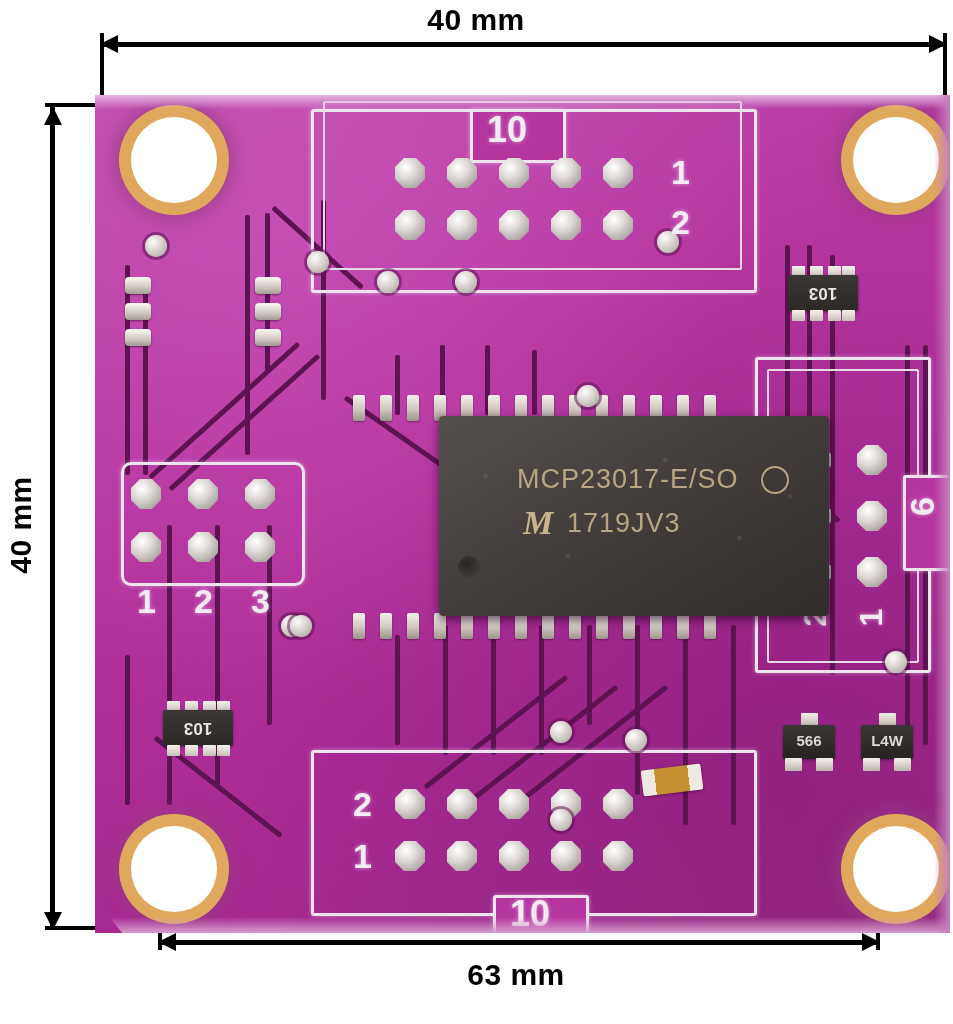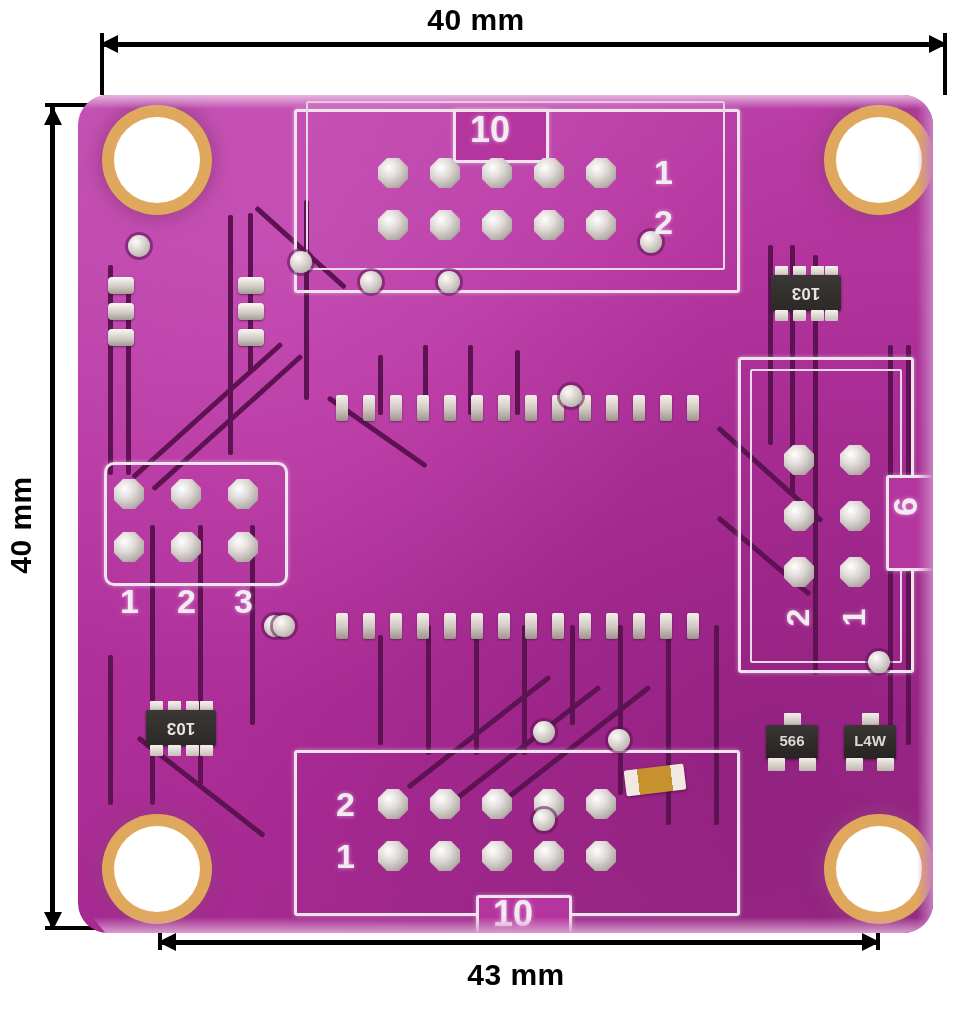--- a/index.html
+++ b/index.html
@@ -36,26 +36,26 @@
   .arrow-u{border-left:9px solid transparent;border-right:9px solid transparent;border-bottom:18px solid #000;}
   .arrow-d{border-left:9px solid transparent;border-right:9px solid transparent;border-top:18px solid #000;}
   #arrow-top-left{left:100px;top:35px;}
   #arrow-top-right{left:929px;top:35px;}
   #arrow-left-top{left:44px;top:107px;}
   #arrow-left-bottom{left:44px;top:912px;}
   #arrow-bot-left{left:158px;top:933px;}
   #arrow-bot-right{left:862px;top:933px;}
 
   
-  #pcb{position:absolute;left:78px;top:95px;width:855px;height:838px;
+  #pcb{position:absolute;left:95px;top:95px;width:855px;height:838px;
        background:
          radial-gradient(ellipse at 22% 14%, rgba(205,90,190,.55) 0%, rgba(205,90,190,0) 48%),
          radial-gradient(ellipse at 80% 80%, rgba(120,22,105,.40) 0%, rgba(120,22,105,0) 55%),
          linear-gradient(160deg,#c04fb0 0%,#b5359f 35%,#a82a93 70%,#9c2a8a 100%);
-       overflow:hidden;border-radius:30px;}
+       overflow:hidden;}
   
   #pcb-shape{position:absolute;inset:0;
        clip-path:polygon(0 0,100% 0,100% 100%,3.2% 100%,0 96%);}
 
   .pcb-edge{position:absolute;pointer-events:none;}
   #edge-top{left:0;top:0;width:100%;height:14px;
       background:linear-gradient(#e6b6df,rgba(230,182,223,0));}
   #edge-bottom{left:0;bottom:0;width:100%;height:16px;
       background:linear-gradient(rgba(168,60,150,0),#d79ccd);}
   #edge-right{right:0;top:0;width:16px;height:100%;
@@ -163,21 +163,21 @@
 <div class="dim-line" id="dimline-left"></div>
 <div class="arrow arrow-u" id="arrow-left-top"></div>
 <div class="arrow arrow-d" id="arrow-left-bottom"></div>
 <div class="dim-label" id="label-left">40 mm</div>
 
 <div class="dim-line" id="ext-bot-left"></div>
 <div class="dim-line" id="ext-bot-right"></div>
 <div class="dim-line" id="dimline-bottom"></div>
 <div class="arrow arrow-l" id="arrow-bot-left"></div>
 <div class="arrow arrow-r" id="arrow-bot-right"></div>
-<div class="dim-label" id="label-bottom">43 mm</div>
+<div class="dim-label" id="label-bottom">63 mm</div>
 
 <div id="pcb">
  <div id="pcb-shape">
 
   <div class="trace" style="left:30px;top:170px;width:5px;height:210px;"></div>
   <div class="trace" style="left:48px;top:190px;width:5px;height:190px;"></div>
   <div class="trace" style="left:150px;top:120px;width:5px;height:240px;"></div>
   <div class="trace" style="left:170px;top:118px;width:5px;height:160px;"></div>
   <div class="trace" style="left:226px;top:105px;width:5px;height:200px;"></div>
   <div class="trace" style="left:300px;top:260px;width:5px;height:60px;"></div>
@@ -313,20 +313,28 @@
     <div class="icpin" style="left:420px;top:518px;"></div>
     <div class="icpin" style="left:447px;top:518px;"></div>
     <div class="icpin" style="left:474px;top:518px;"></div>
     <div class="icpin" style="left:501px;top:518px;"></div>
     <div class="icpin" style="left:528px;top:518px;"></div>
     <div class="icpin" style="left:555px;top:518px;"></div>
     <div class="icpin" style="left:582px;top:518px;"></div>
     <div class="icpin" style="left:609px;top:518px;"></div>
   </div>
 
+  <div id="ic">
+    <div id="ic-texture"></div>
+    <div id="ic-dot"></div>
+    <div class="ic-txt" id="ic-line1">MCP23017-E/SO</div>
+    <div id="ic-rohs"></div>
+    <div id="ic-logo">M</div>
+    <div class="ic-txt" id="ic-line2">1719JV3</div>
+  </div>
 
   <div style="position:absolute;left:693px;top:180px;">
     <div class="rarray-term" style="position:absolute;left:4px;top:-9px;"></div>
     <div class="rarray-term" style="position:absolute;left:22px;top:-9px;"></div>
     <div class="rarray-term" style="position:absolute;left:40px;top:-9px;"></div>
     <div class="rarray-term" style="position:absolute;left:54px;top:-9px;"></div>
     <div class="rarray" style="position:relative;">
       <div class="rarray-txt">103</div>
     </div>
     <div class="rarray-term" style="position:absolute;left:4px;top:35px;"></div>

